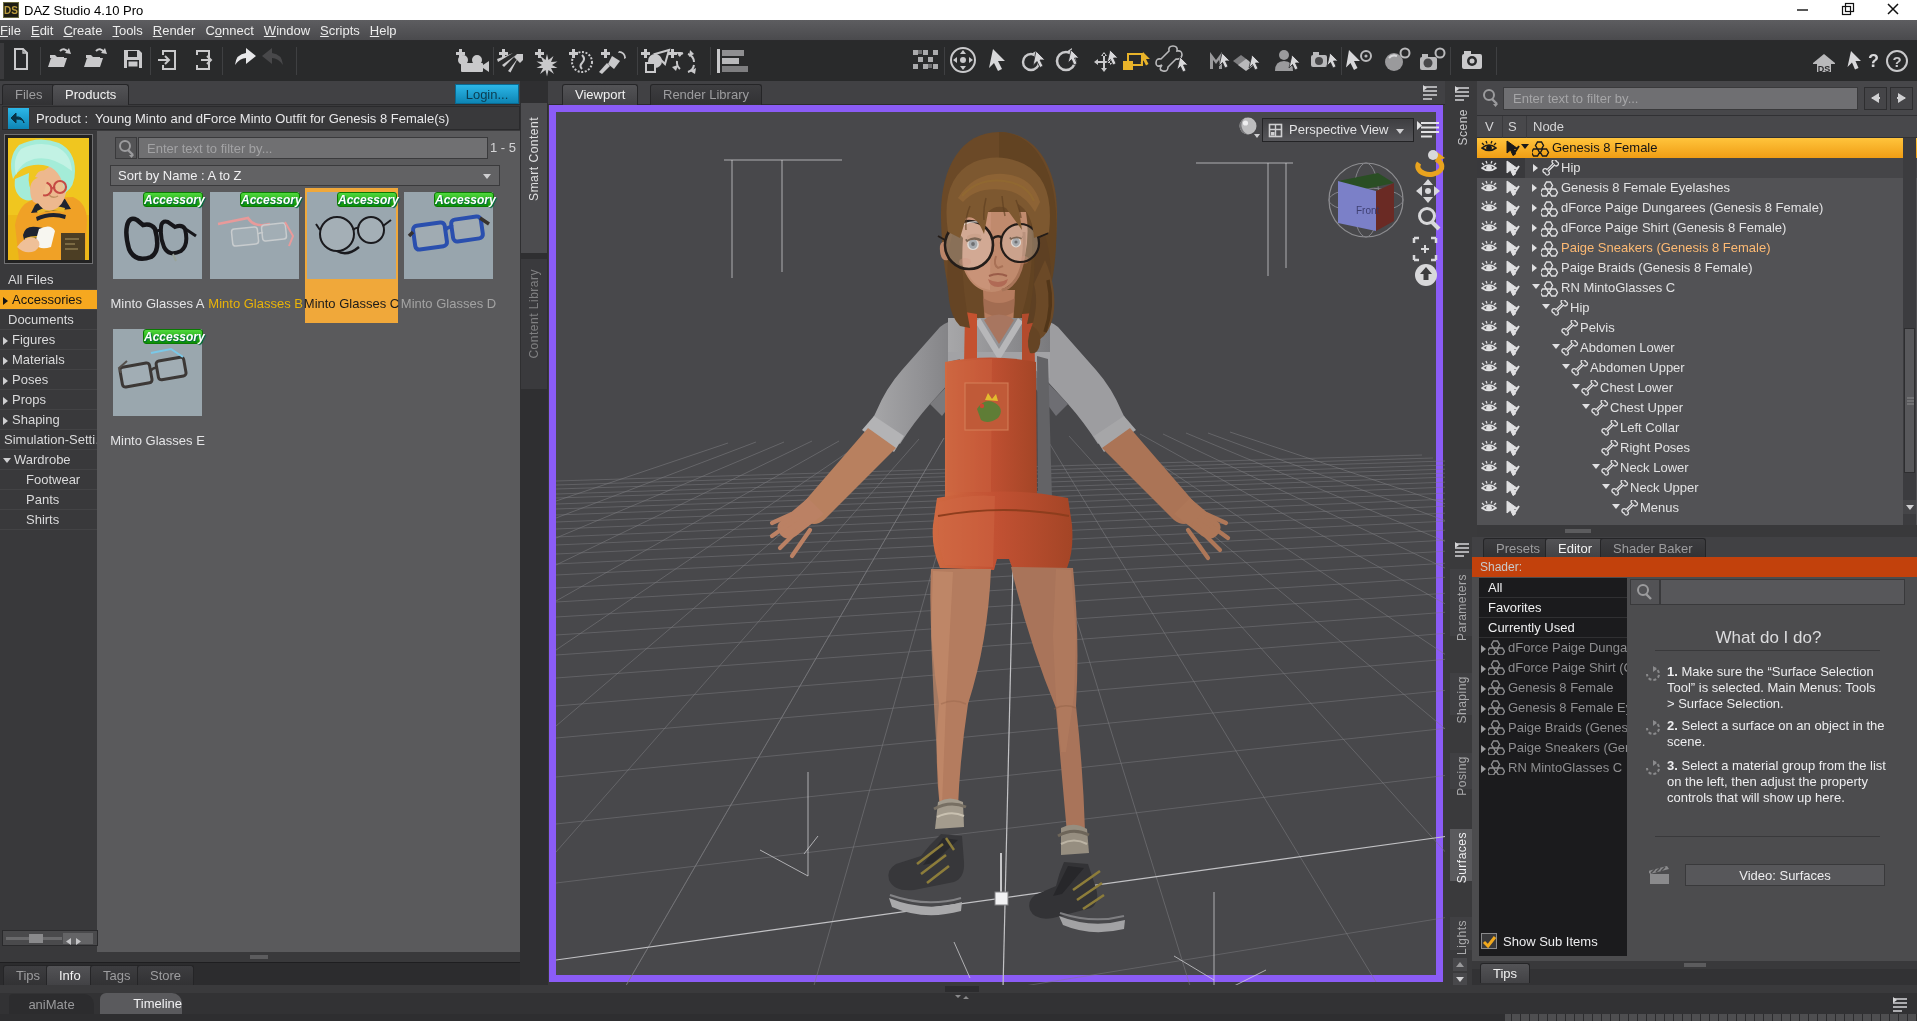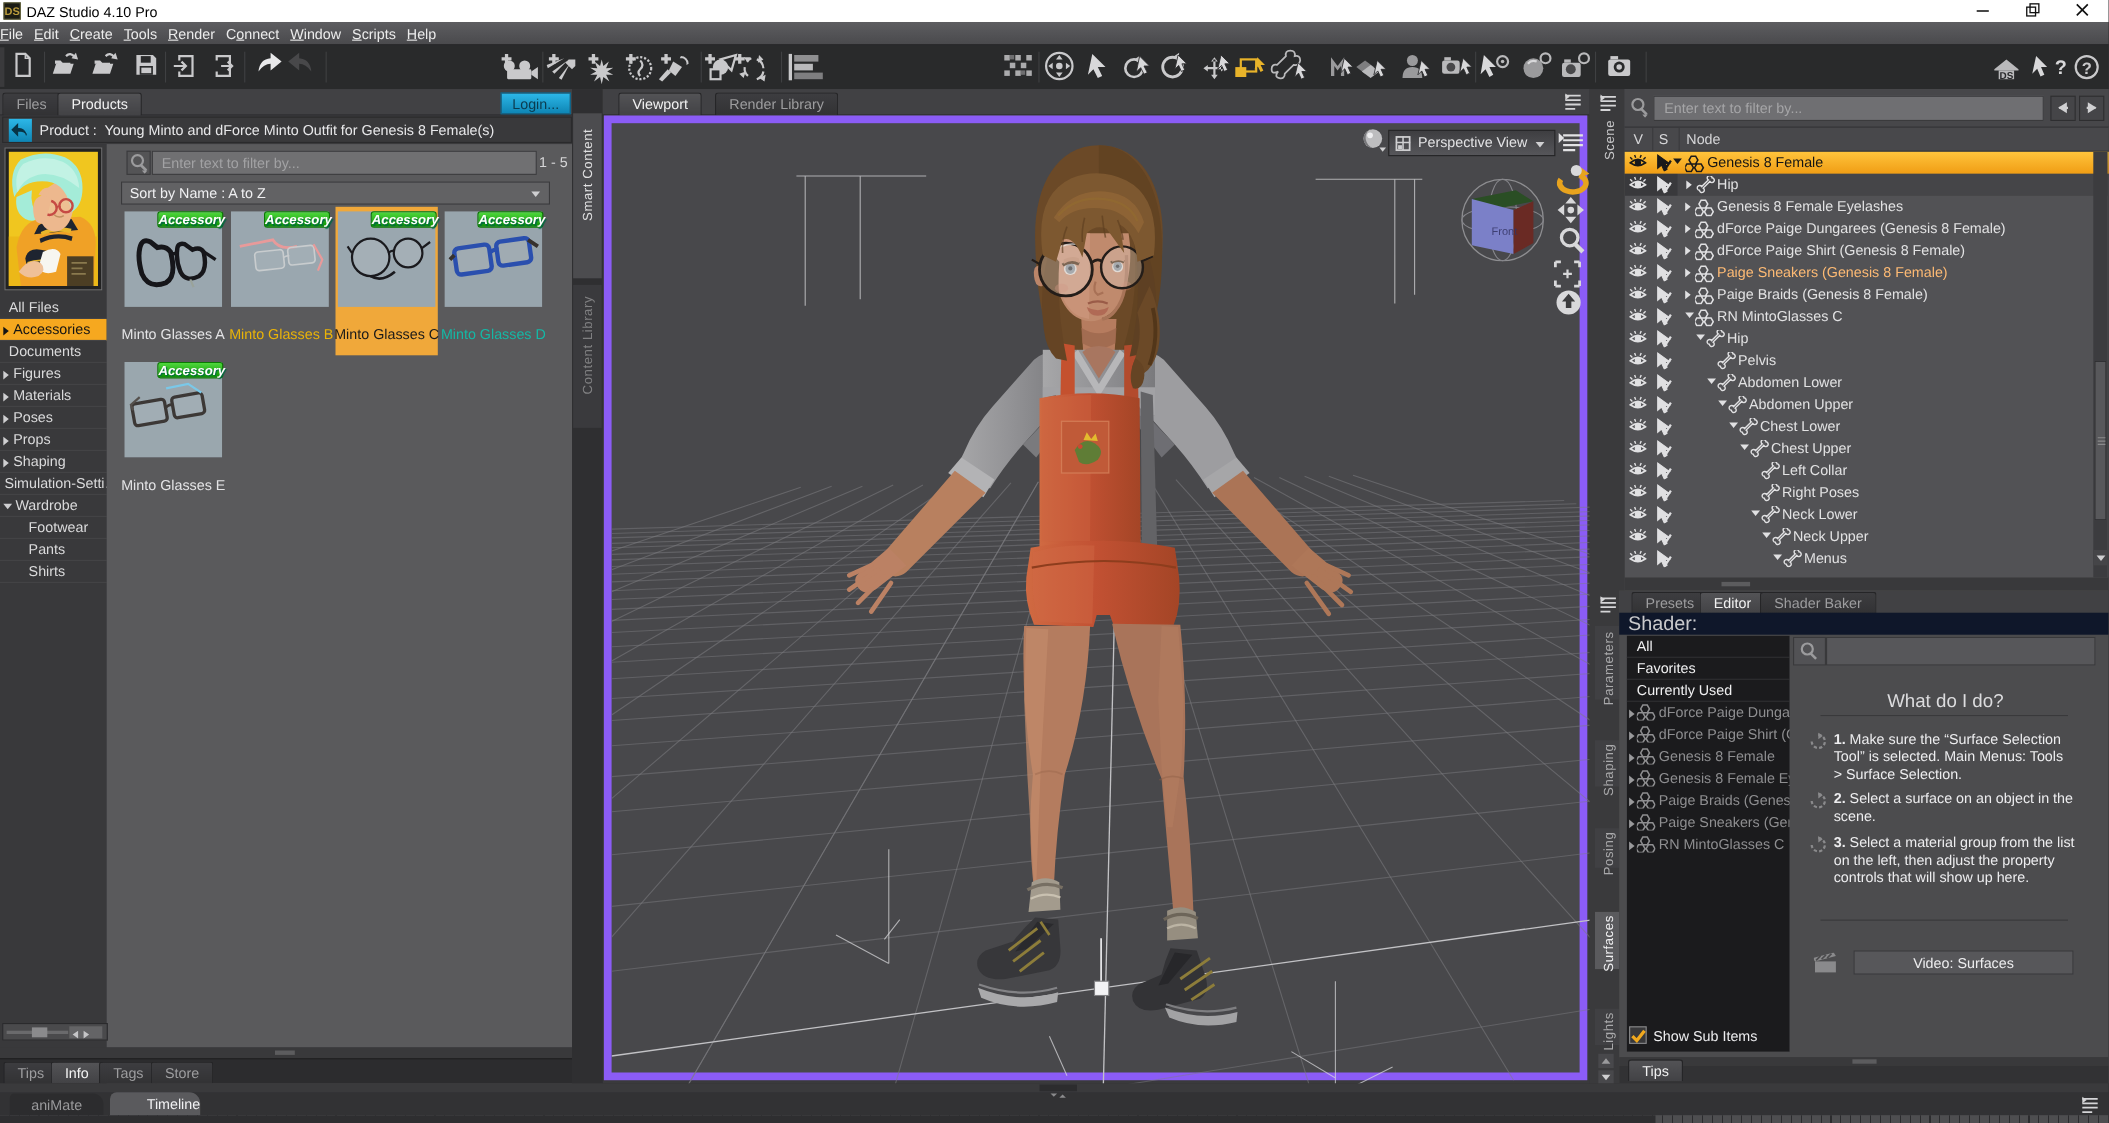--- a/index.html
+++ b/index.html
@@ -343,21 +343,21 @@
 <div class="abs" style="left:337px;top:192px;width:60px;height:15px;background:linear-gradient(#4fd83c,#0c9203);border-radius:3px;border:1px solid #0a7a02;color:#fff;font-size:12px;font-weight:bold;font-style:italic;text-align:center;line-height:14px;text-shadow:1px 1px 1px #064;">Accessory</div>
 <div class="abs" style="left:303px;top:296px;width:97px;text-align:center;font-size:13px;color:#1a1a1a;white-space:nowrap">Minto Glasses C</div>
 <div class="abs" style="left:404px;top:192px;width:89px;height:87px"><svg width="89" height="87" viewBox="0 0 89 87">
       <rect width="89" height="87" fill="#98a5ad"></rect>
         <rect x="10" y="32" width="32" height="24" rx="4" fill="#a8b2b8" fill-opacity="0.5" stroke="#2a4fae" stroke-width="4" transform="rotate(-8 26 44)"></rect>
         <rect x="48" y="26" width="30" height="22" rx="4" fill="#a8b2b8" fill-opacity="0.5" stroke="#2a4fae" stroke-width="4" transform="rotate(-8 63 37)"></rect>
         <path d="M41 38 q4 -4 8 -3" stroke="#2a4fae" stroke-width="3.5" fill="none"></path>
         <path d="M76 26 l9 6 M9 40 l-4 4" stroke="#37322e" stroke-width="3.5"></path>
     </svg></div>
 <div class="abs" style="left:434px;top:192px;width:60px;height:15px;background:linear-gradient(#4fd83c,#0c9203);border-radius:3px;border:1px solid #0a7a02;color:#fff;font-size:12px;font-weight:bold;font-style:italic;text-align:center;line-height:14px;text-shadow:1px 1px 1px #064;">Accessory</div>
-<div class="abs" style="left:400px;top:296px;width:97px;text-align:center;font-size:13px;color:#14b8a6;white-space:nowrap">Minto Glasses D</div>
+<div class="abs" style="left:400px;top:296px;width:97px;text-align:center;font-size:13px;color:#a3a3a3;white-space:nowrap">Minto Glasses D</div>
 <div class="abs" style="left:113px;top:329px;width:89px;height:87px"><svg width="89" height="87" viewBox="0 0 89 87">
       <rect width="89" height="87" fill="#9aa7ae"></rect>
         <rect x="8" y="36" width="30" height="20" rx="3" fill="#a8b4ba" fill-opacity="0.5" stroke="#3c3836" stroke-width="3" transform="rotate(-10 23 46)"></rect>
         <rect x="44" y="30" width="28" height="19" rx="3" fill="#a8b4ba" fill-opacity="0.5" stroke="#3c3836" stroke-width="3" transform="rotate(-10 58 39)"></rect>
         <path d="M37 42 q4 -4 7 -3" stroke="#3c3836" stroke-width="2.5" fill="none"></path>
         <path d="M70 28 l-12 -8 -20 4" stroke="#7ac8e8" stroke-width="2" fill="none"></path>
         <path d="M8 44 l-2 -5 8 -7" stroke="#55504c" stroke-width="2" fill="none"></path>
     </svg></div>
 <div class="abs" style="left:143px;top:329px;width:60px;height:15px;background:linear-gradient(#4fd83c,#0c9203);border-radius:3px;border:1px solid #0a7a02;color:#fff;font-size:12px;font-weight:bold;font-style:italic;text-align:center;line-height:14px;text-shadow:1px 1px 1px #064;">Accessory</div>
 <div class="abs" style="left:109px;top:433px;width:97px;text-align:center;font-size:13px;color:#e4e4e6;white-space:nowrap">Minto Glasses E</div>
@@ -948,21 +948,21 @@
  <div class="abs" style="left:8px;top:892px;width:14px;height:13px;background:#48484b">
       <span class="tri trid" style="position:absolute;left:3px;top:4px"></span>
     </div>
 
  <div class="abs" style="left:27px;top:456px;width:445px;height:448px;background:#4c4c4e">
   <div class="abs" style="left:0;top:0;width:445px;height:20px;background:#414144">
    <div class="tab" style="position:absolute;left:11px;top:1px;font-size:13px">Presets</div>
    <div class="tab act" style="position:absolute;left:73px;top:1px;font-size:13px">Editor</div>
    <div class="tab" style="position:absolute;left:128px;top:1px;font-size:13px">Shader Baker</div>
   </div>
-  <div class="abs" style="left:0;top:20px;width:445px;height:20px;background:#0f172a;color:#c9c9cb;font-size:18px;line-height:20px;padding-left:8px">Shader:</div>
+  <div class="abs" style="left:0;top:20px;width:445px;height:20px;background:#c2410c;color:#c9c9cb;font-size:12px;line-height:20px;padding-left:8px">Shader:</div>
   <div class="abs" style="left:7px;top:41px;width:148px;height:378px;background:#1b1b1d">
    <div class="srow" style="left:0;top:0;width:148px;color:#f0f0f1;padding-left:9px;border-bottom:1px solid #303032">All</div>
    <div class="srow" style="left:0;top:20px;width:148px;color:#f0f0f1;padding-left:9px;border-bottom:1px solid #303032">Favorites</div>
    <div class="srow" style="left:0;top:40px;width:148px;color:#f0f0f1;padding-left:9px;border-bottom:1px solid #303032">Currently Used</div>
    <div class="srow" style="left:0;top:60px;width:148px;color:#8e8e90;padding-left:2px"><span class="tri" style="border-left:5px solid #9a9a9c;border-top:4px solid transparent;border-bottom:4px solid transparent;margin-right:2px"></span><svg style="vertical-align:-3px" width="17" height="16" fill="none" stroke="#8e8e90">
             <use href="#hex"></use>
           </svg><span style="margin-left:3px">dForce Paige Dungar...</span></div>
 <div class="srow" style="left:0;top:80px;width:148px;color:#8e8e90;padding-left:2px"><span class="tri" style="border-left:5px solid #9a9a9c;border-top:4px solid transparent;border-bottom:4px solid transparent;margin-right:2px"></span><svg style="vertical-align:-3px" width="17" height="16" fill="none" stroke="#8e8e90">
             <use href="#hex"></use>
           </svg><span style="margin-left:3px">dForce Paige Shirt (G...</span></div>

